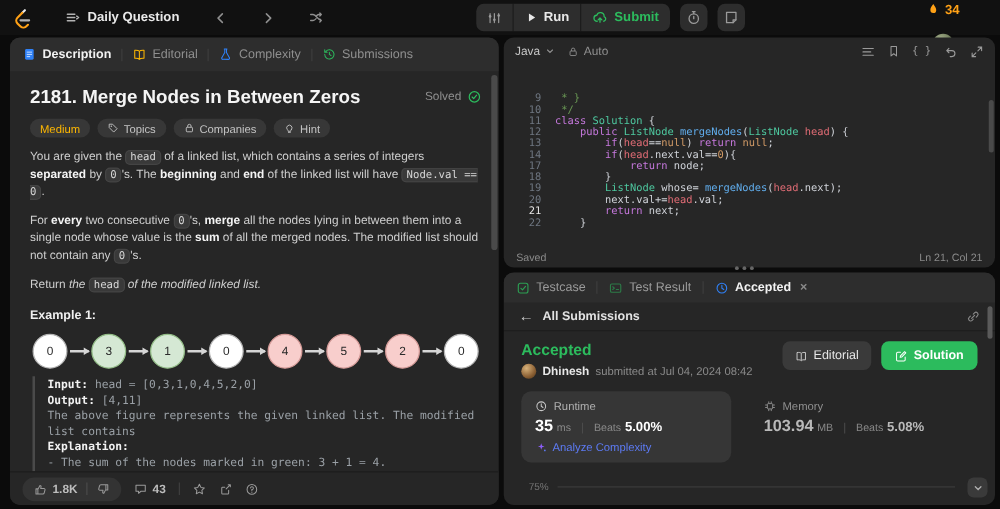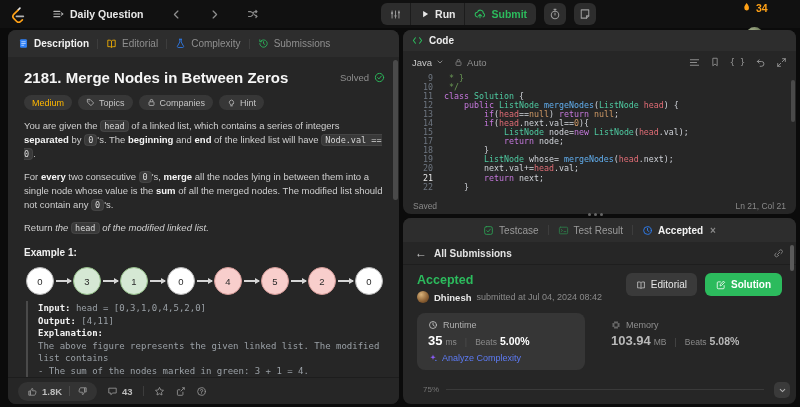--- a/index.html
+++ b/index.html
@@ -95,21 +95,21 @@
   .sg-ty{color:#4ec9a0;}
   .sg-fn{color:#61aeee;}
   .sg-vr{color:#e06c75;}
   .sg-nu{color:#d19a66;}
   .sg-cm{color:#6a9955;}
   .c-thumb{position:absolute;top:50px;right:1px;width:4px;height:42px;background:#4a4a4a;border-radius:2px;cursor:pointer;}
   .cfoot{position:absolute;left:0;right:0;bottom:0;height:16px;display:flex;align-items:center;
     justify-content:space-between;padding:0 10px;font-size:8.5px;color:#8a8a8a;}
 
   
-  .rtabs{height:24px;display:flex;align-items:center;gap:9px;padding:0 10px;background:#2d2d2d;justify-content:center;}
+  .rtabs{height:24px;display:flex;align-items:center;gap:9px;padding:0 10px;background:#2d2d2d;}
   .rtab{display:flex;align-items:center;gap:5px;font-size:10px;color:#9a9a9a;cursor:pointer;}
   .rtab.active{color:#f2f2f2;font-weight:700;}
   .rtab .close{color:#8a8a8a;font-size:10px;margin-left:2px;}
   .allsub{height:22px;display:flex;align-items:center;gap:7px;padding:0 12px;border-bottom:1px solid #1e1e1e;
     font-size:10px;color:#e3e3e3;font-weight:600;}
   .allsub .back{color:#c9c9c9;font-size:12px;cursor:pointer;line-height:1;}
   .allsub .link{margin-left:auto;color:#8a8a8a;cursor:pointer;}
   .rbody{padding:8px 14px 0;position:relative;}
   .acc-row{display:flex;align-items:flex-start;justify-content:space-between;}
   .acc-status{font-size:12.5px;font-weight:700;color:#2cbb5d;}
@@ -363,22 +363,22 @@
           <span class="arrow"></span>
           <span class="node red">5</span>
           <span class="arrow"></span>
           <span class="node red">2</span>
           <span class="arrow"></span>
           <span class="node white">0</span>
         </div>
       <div class="io-block">
           <div class="io-line"><span class="sg-iob">Input:</span><span class="sg-iov"> head = [0,3,1,0,4,5,2,0]</span></div>
           <div class="io-line"><span class="sg-iob">Output:</span><span class="sg-iov"> [4,11]</span></div>
+          <div class="io-line"><span class="sg-iov">The above figure represents the given linked list. The modified list contains</span></div>
           <div class="io-line"><span class="sg-iob">Explanation:</span></div>
-          <div class="io-line"><span class="sg-iov">The above figure represents the given linked list. The modified list contains</span></div>
           <div class="io-line"><span class="sg-iov">- The sum of the nodes marked in green: 3 + 1 = 4.</span></div>
           <div class="io-line"></div>
         </div>
 
     </div>
 
     <div class="l-thumb"></div>
 
     <div class="pfooter">
       <span class="pill">
@@ -428,28 +428,20 @@
               <circle cx="8" cy="8" r="5.6"></circle>
               <path d="M6.4 6.3A1.7 1.7 0 1 1 8 8.3v.9"></path>
               <circle cx="8" cy="11.2" r=".7" fill="currentColor" stroke="none"></circle>
             </svg>
         </span>
       </span>
     </div>
   </section>
 
   <section class="panel code-panel">
-    <div class="chead">
-      <span class="ic">
-        <svg width="11" height="11" viewBox="0 0 16 16" fill="none" stroke="#2cbb5d" stroke-width="1.5" stroke-linecap="round" stroke-linejoin="round">
-            <path d="M5 4 2 8l3 4M11 4l3 4-3 4"></path>
-          </svg>
-      </span>
-      <span class="chead-lbl">Code</span>
-    </div>
     <div class="ctools">
       <span class="lang">
         <span>Java</span>
         <span class="ic">
           <svg width="8" height="8" viewBox="0 0 16 16" fill="none" stroke="#8f8f8f" stroke-width="1.8" stroke-linecap="round">
               <path d="m4 6 4 4 4-4"></path>
             </svg>
         </span>
       </span>
       <span class="auto">
@@ -485,21 +477,20 @@
         </span>
       </span>
     </div>
     <div class="code-area">
         <div class="code-line"><span class="ln">9</span><span class="ct"><span class="sg-cm"> * }</span></span></div>
         <div class="code-line"><span class="ln">10</span><span class="ct"><span class="sg-cm"> */</span></span></div>
         <div class="code-line"><span class="ln">11</span><span class="ct"><span class="sg-kw">class</span><span class="sg-pl"> </span><span class="sg-ty">Solution</span><span class="sg-pl"> {</span></span></div>
         <div class="code-line"><span class="ln">12</span><span class="ct"><span class="sg-pl">    </span><span class="sg-kw">public</span><span class="sg-pl"> </span><span class="sg-ty">ListNode</span><span class="sg-pl"> </span><span class="sg-fn">mergeNodes</span><span class="sg-pl">(</span><span class="sg-ty">ListNode</span><span class="sg-pl"> </span><span class="sg-vr">head</span><span class="sg-pl">) {</span></span></div>
         <div class="code-line"><span class="ln">13</span><span class="ct"><span class="sg-pl">        </span><span class="sg-kw">if</span><span class="sg-pl">(</span><span class="sg-vr">head</span><span class="sg-pl">==</span><span class="sg-nu">null</span><span class="sg-pl">) </span><span class="sg-kw">return</span><span class="sg-pl"> </span><span class="sg-nu">null</span><span class="sg-pl">;</span></span></div>
         <div class="code-line"><span class="ln">14</span><span class="ct"><span class="sg-pl">        </span><span class="sg-kw">if</span><span class="sg-pl">(</span><span class="sg-vr">head</span><span class="sg-pl">.next.val==</span><span class="sg-nu">0</span><span class="sg-pl">){</span></span></div>
-        <div class="code-line"><span class="ln">15</span><span class="ct"><span class="sg-pl">            </span><span class="sg-ty">ListNode</span><span class="sg-pl"> node=</span><span class="sg-kw">new</span><span class="sg-pl"> </span><span class="sg-ty">ListNode</span><span class="sg-pl">(</span><span class="sg-vr">head</span><span class="sg-pl">.val);</span></span></div>
         <div class="code-line"><span class="ln">17</span><span class="ct"><span class="sg-pl">            </span><span class="sg-kw">return</span><span class="sg-pl"> node;</span></span></div>
         <div class="code-line"><span class="ln">18</span><span class="ct"><span class="sg-pl">        }</span></span></div>
         <div class="code-line"><span class="ln">19</span><span class="ct"><span class="sg-pl">        </span><span class="sg-ty">ListNode</span><span class="sg-pl"> whose= </span><span class="sg-fn">mergeNodes</span><span class="sg-pl">(</span><span class="sg-vr">head</span><span class="sg-pl">.next);</span></span></div>
         <div class="code-line"><span class="ln">20</span><span class="ct"><span class="sg-pl">        next.val+=</span><span class="sg-vr">head</span><span class="sg-pl">.val;</span></span></div>
         <div class="code-line"><span class="ln cur">21</span><span class="ct"><span class="sg-pl">        </span><span class="sg-kw">return</span><span class="sg-pl"> next;</span></span></div>
         <div class="code-line"><span class="ln">22</span><span class="ct"><span class="sg-pl">    }</span></span></div>
       </div>
     <div class="c-thumb"></div>
     <div class="cfoot">
       <span>Saved</span>

